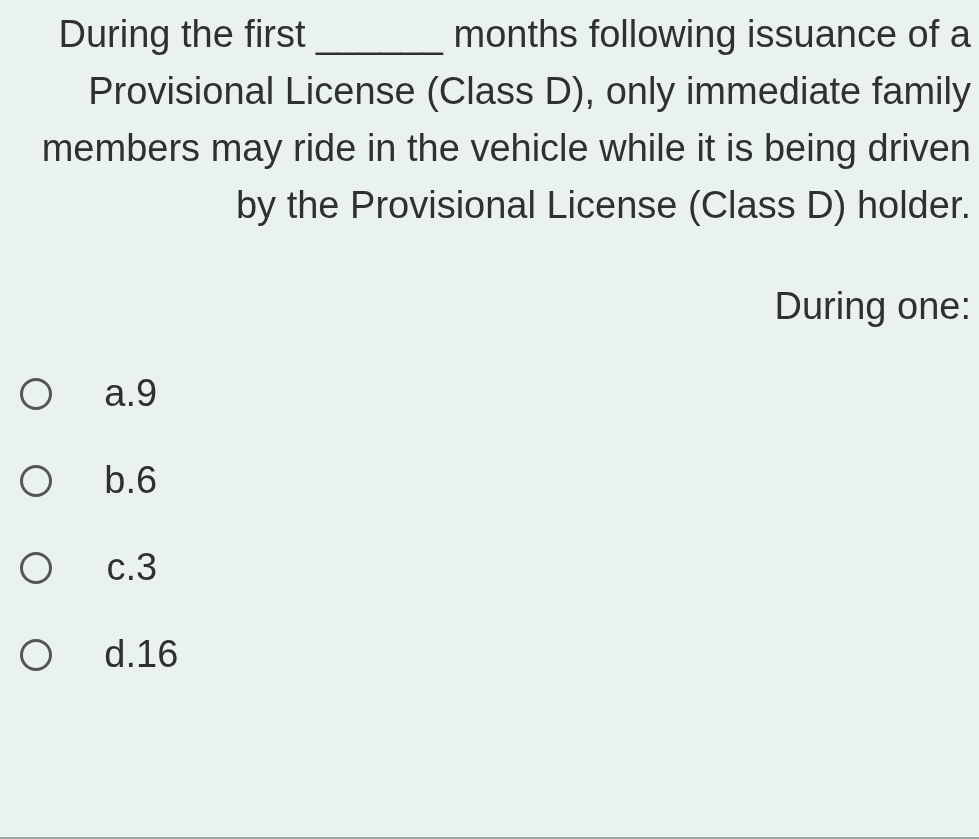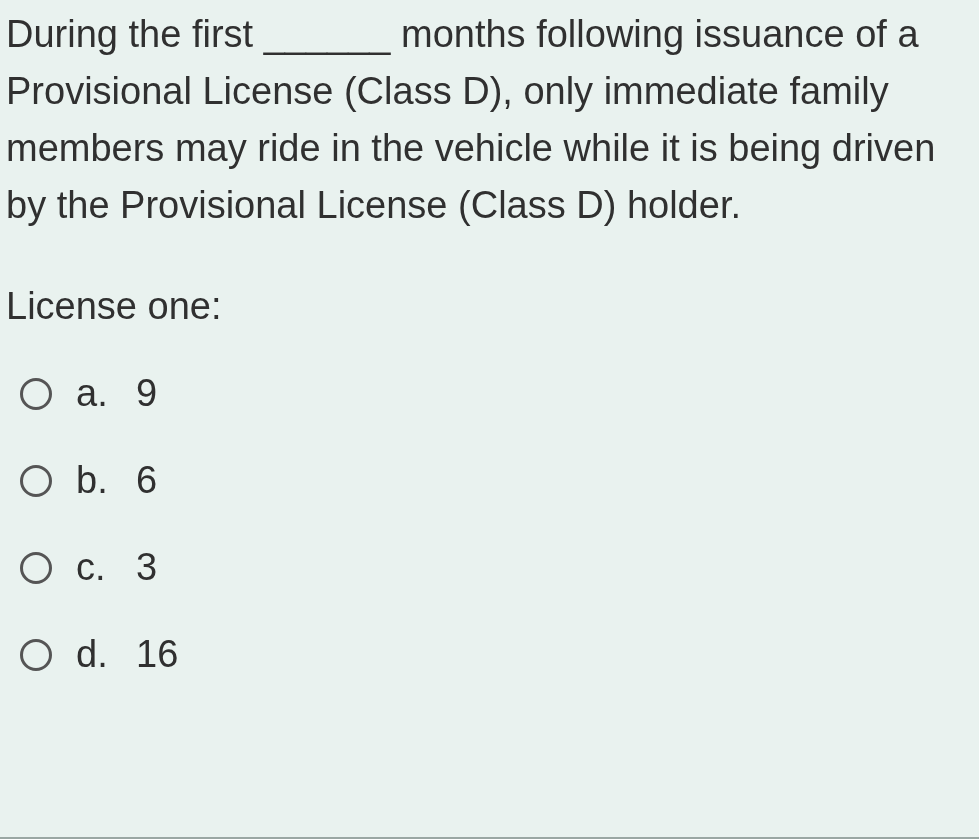--- a/index.html
+++ b/index.html
@@ -1,16 +1,17 @@
 <!DOCTYPE html>
 <html><head>
 <meta charset="utf-8">
 <style>
   * {
     box-sizing: border-box;
+    text-align: right;
   }
   html, body {
     margin: 0;
     padding: 0;
     width: 979px;
     height: 839px;
   }
   body {
     background: #e9f2ef;
     font-family: Arial, Helvetica, sans-serif;
@@ -52,21 +53,21 @@
     flex: 0 0 auto;
   }
   .opt-value {
   }
 </style>
 </head>
 <body>
 
 <div class="question-text">During the first ______ months following issuance of a Provisional License (Class D), only immediate family members may ride in the vehicle while it is being driven by the Provisional License (Class D) holder.</div>
 
-<div class="prompt">License one:</div>
+<div class="prompt">During one:</div>
 
 <div class="options">
   <div class="option">
     <span class="radio"></span>
     <span class="opt-letter">a.</span>
     <span class="opt-value">9</span>
   </div>
   <div class="option">
     <span class="radio"></span>
     <span class="opt-letter">b.</span>

